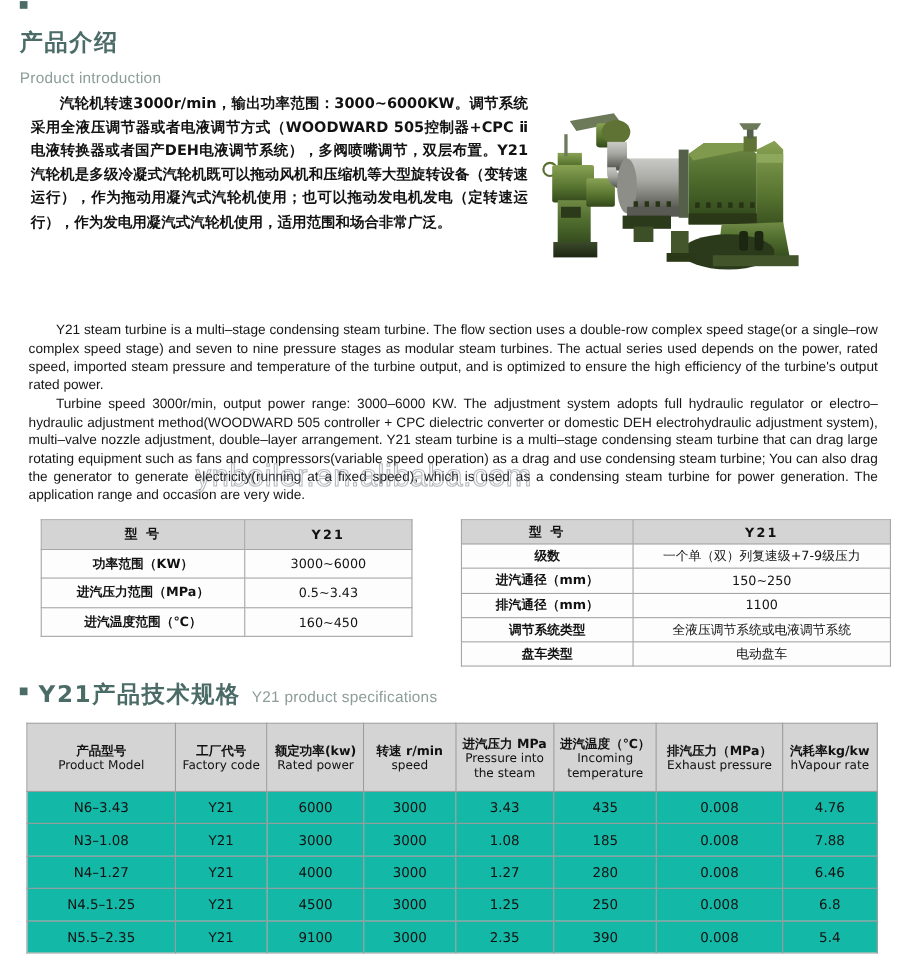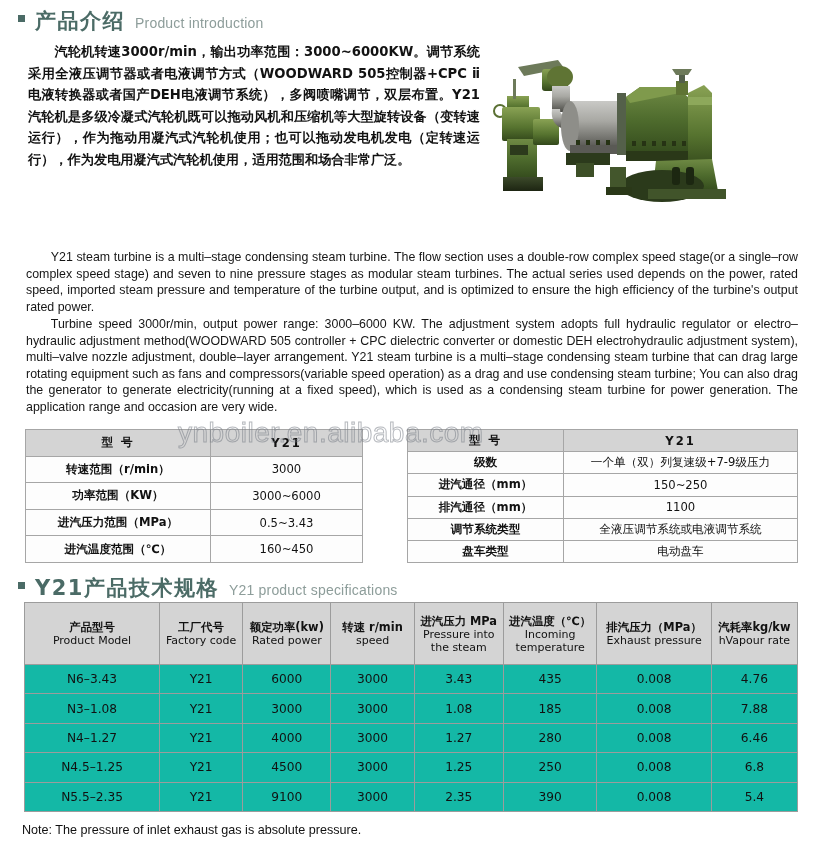--- a/index.html
+++ b/index.html
@@ -38,21 +38,21 @@
     color: #4b6b66;
     letter-spacing: 1.5px;
     font-family: "DejaVu Sans", "Liberation Sans", sans-serif;
   }
   .heading-en {
     font-size: 14px;
     color: #8d9d9a;
     letter-spacing: 0.2px;
   }
 
-  #heading-product-intro { padding-top: 7px; }
+  #heading-product-intro { padding-top: 7px; flex-direction: column; }
   #heading-specs { padding-top: 7px; }
 
   
   .intro-wrap {
     position: relative;
     margin-top: 6px;
     height: 200px;
   }
   .intro-cn {
     width: 452px;
@@ -87,20 +87,21 @@
   
   .small-tables {
     position: relative;
     margin-top: 14px;
     height: 138px;
   }
   table.spec {
     border-collapse: collapse;
     table-layout: fixed;
     font-family: "DejaVu Sans", "Liberation Sans", sans-serif;
+    margin-left: 12px;
   }
   table.spec td {
     border: 1px solid #a6a6a6;
     text-align: center;
     vertical-align: middle;
     font-size: 11.6px;
     color: #111;
     background: #fdfdfd;
     padding: 0 2px;
     font-weight: bold;
@@ -127,20 +128,21 @@
     left: 407px;
     top: 0;
     width: 390px;
   }
   #table-right-basic td { height: 21.2px; }
   #table-right-basic col.c1 { width: 156px; }
   #table-right-basic col.c2 { width: 234px; }
 
   
   .main-table-wrap {
+    margin-top: 12px;
     padding: 0 22px 0 24px;
   }
   table.main {
     border-collapse: collapse;
     table-layout: fixed;
     width: 774px;
     font-family: "DejaVu Sans", "Liberation Sans", sans-serif;
   }
   table.main th, table.main td {
     border: 1px solid #9c9c9c;
@@ -315,24 +317,20 @@
     <colgroup>
         <col class="c1">
         <col class="c2">
       </colgroup>
     <tbody>
       <tr class="hdr">
         <td>型  号</td>
         <td>Y21</td>
       </tr>
       <tr>
-        <td>转速范围（r/min）</td>
-        <td class="val">3000</td>
-      </tr>
-      <tr>
         <td>功率范围（KW）</td>
         <td class="val">3000~6000</td>
       </tr>
       <tr>
         <td>进汽压力范围（MPa）</td>
         <td class="val">0.5~3.43</td>
       </tr>
       <tr>
         <td>进汽温度范围（℃）</td>
         <td class="val">160~450</td>

